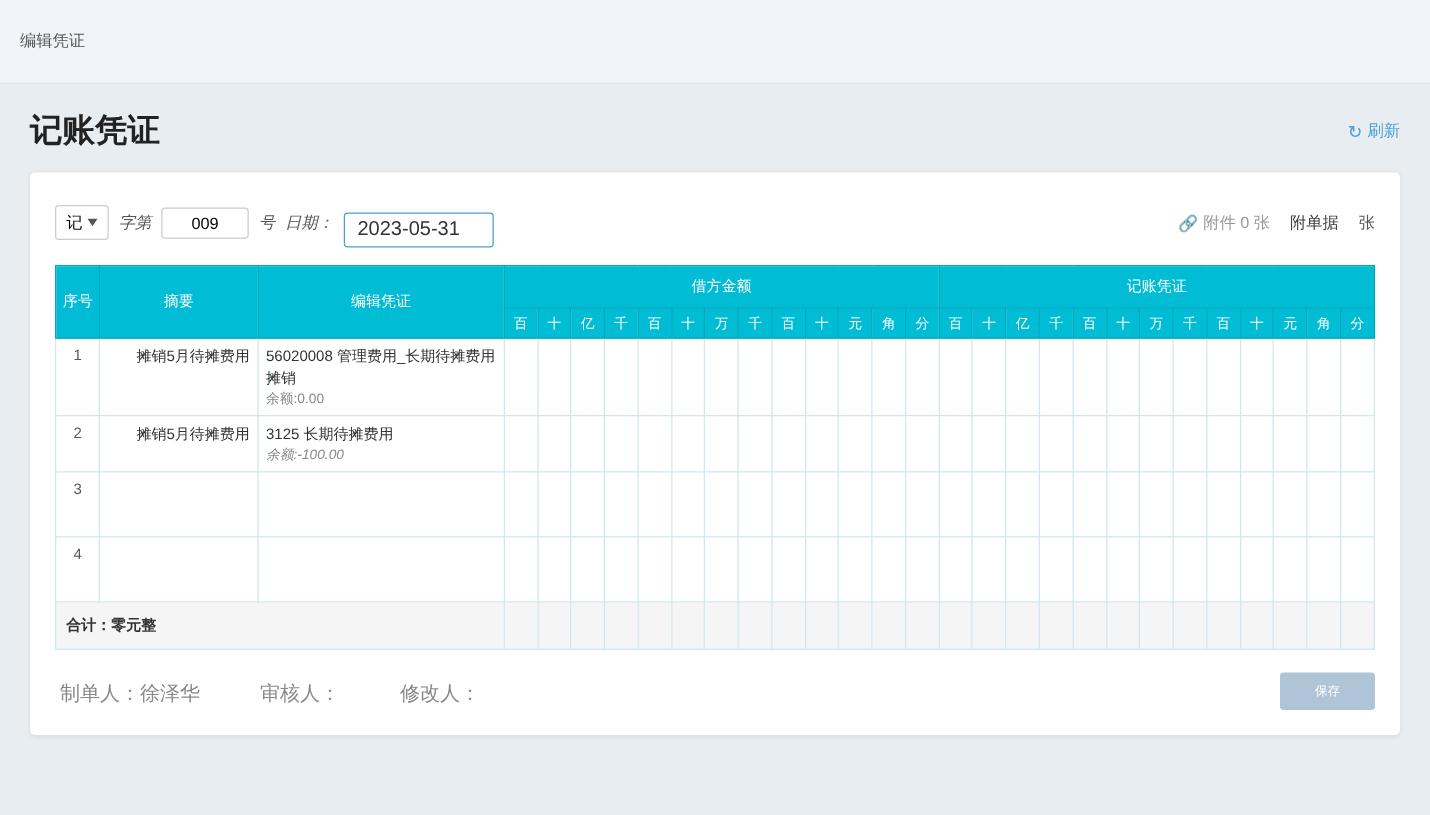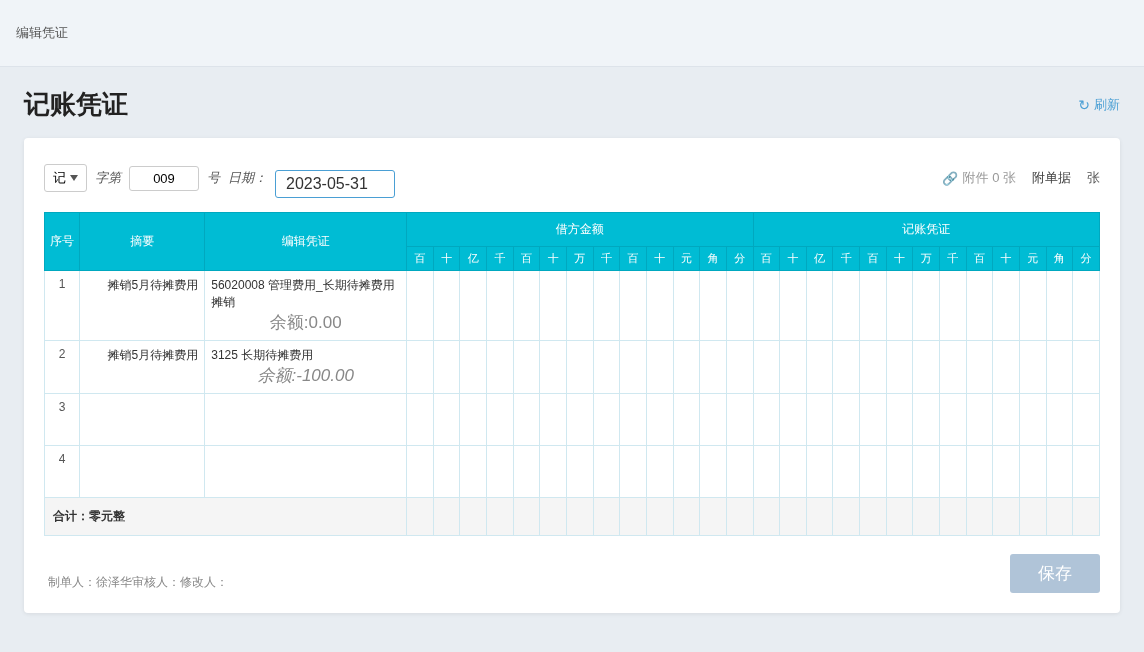--- a/index.html
+++ b/index.html
@@ -140,41 +140,42 @@
     .summary-col { width: 160px; text-align: right; }
     .account-col { width: 240px; }
     .digit-col { width: 30px; text-align: center; }
     .col-group-header {
       text-align: center;
       margin-left: 14px;
     }
     .balance-negative { color: #f00; font-style: italic; }
     .row-number { text-align: center; color: #555; }
     .account-text { color: #333; }
-    .balance-text { font-size: 17px; color: #888; text-align: center; }
+    .balance-text { font-size: 11px; color: #888; }
     .summary-row td {
       background: #f5f5f5;
       font-weight: bold;
       padding: 10px 8px;
       border: 1px solid #d0e8f0;
     }
     .footer-row {
       display: flex;
+      gap: 48px;
       padding: 14px 4px 2px;
-      font-size: 12px;
+      font-size: 16px;
       color: #888;
     }
     .save-btn {
       float: right;
       background: #b0c4d8;
       color: #fff;
       border: none;
       border-radius: 3px;
       padding: 8px 28px;
-      font-size: 17px;
+      font-size: 10px;
       cursor: pointer;
       margin-top: 10px;
     }
     .footer-area {
       display: flex;
       justify-content: space-between;
       align-items: flex-end;
       margin-top: 8px;
     }
     .empty-row td {

